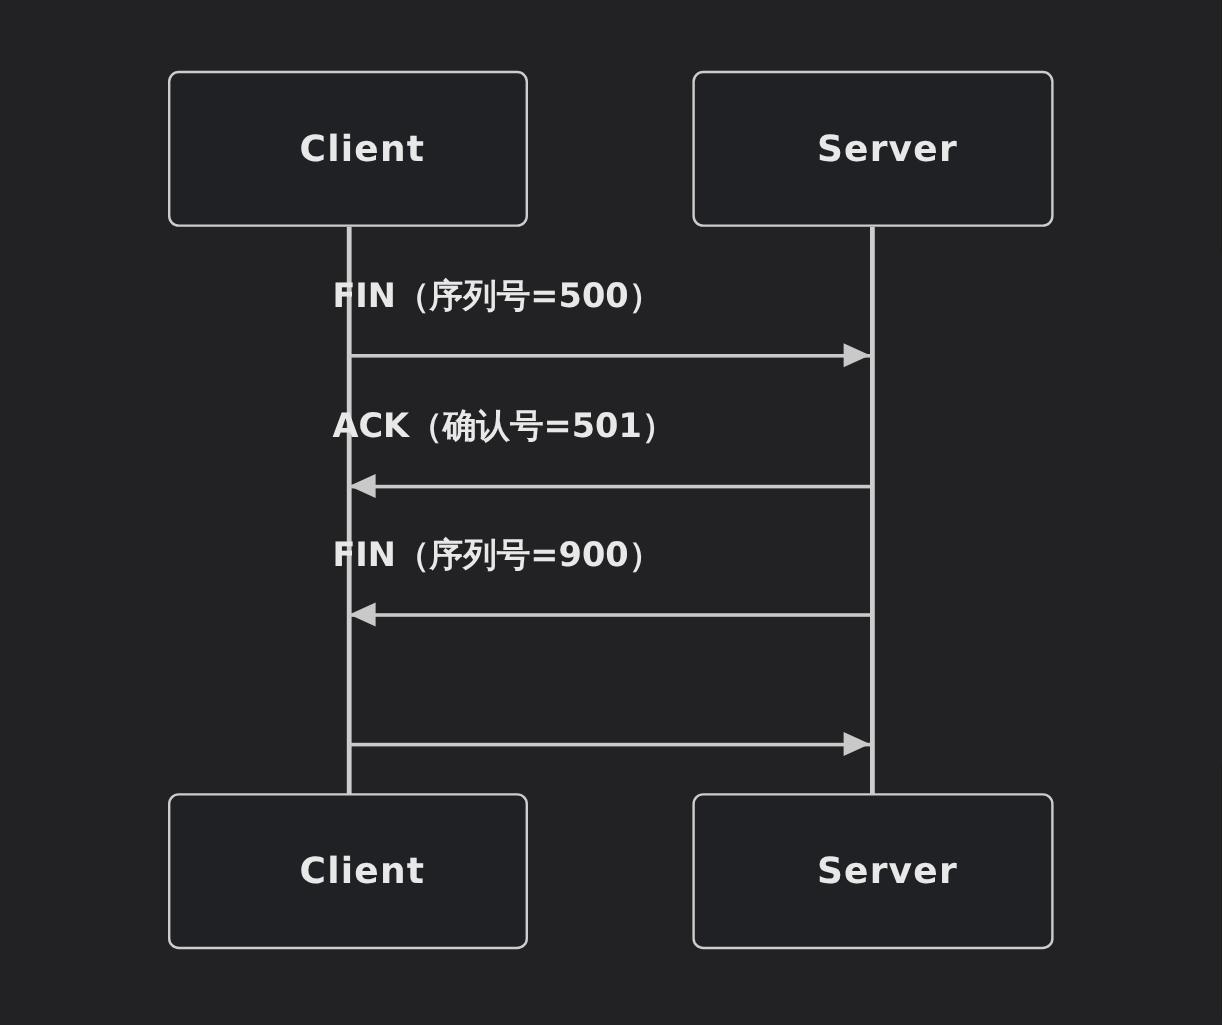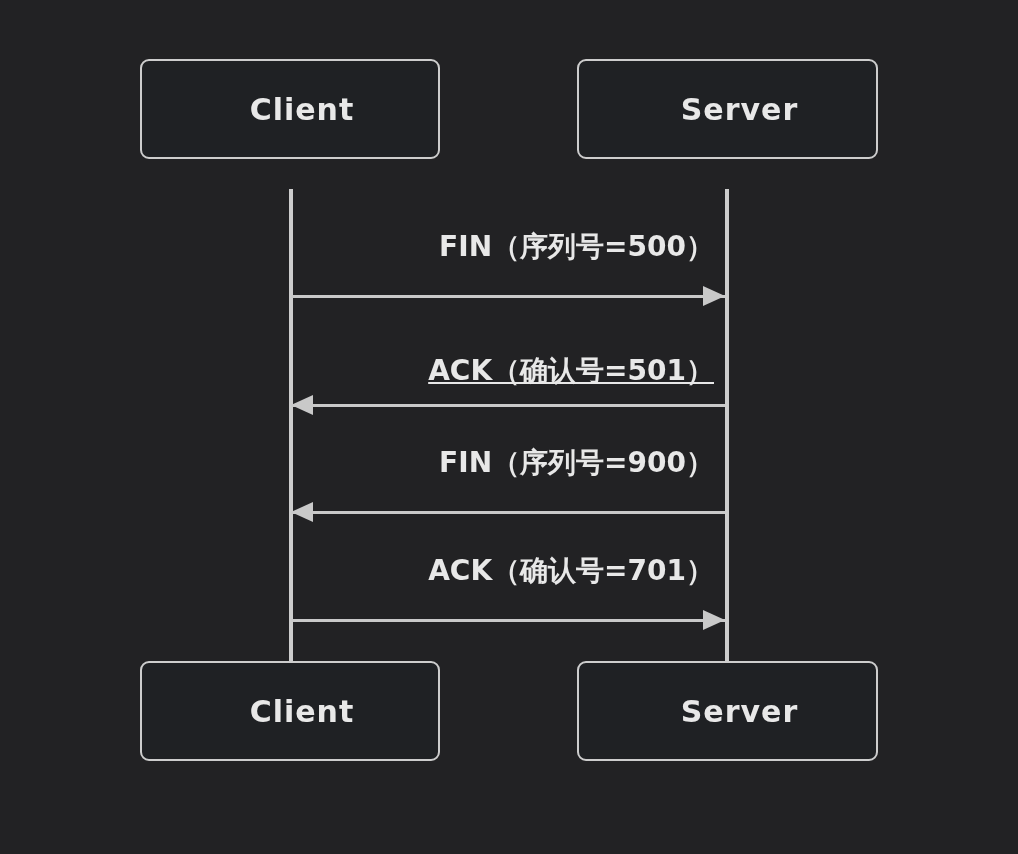--- a/index.html
+++ b/index.html
@@ -11,21 +11,21 @@
     position: relative;
     width: 1018px;
     height: 854px;
     background: var(--bg, #222224);
     overflow: hidden;
     font-family: "DejaVu Sans", "Liberation Sans", sans-serif;
   }
   .actor-box {
     position: absolute;
     width: 300px;
-    height: 100px;
+    height: 130px;
     border: 2px solid var(--stroke, #cdcdcd);
     border-radius: 9px;
     background: var(--boxfill, #1f2124);
     display: flex;
     align-items: center;
     justify-content: center;
     box-sizing: border-box;
     padding-left: 24px;
   }
   .actor-label {
@@ -46,21 +46,21 @@
     height: 473px;
     background: var(--stroke, #cdcdcd);
   }
   .lifeline-client { left: 289px; }
   .lifeline-server { left: 725px; }
 
   .msg-label {
     position: absolute;
     left: 277px;
     width: 437px;
-    text-align: right;
+    text-align: left;
     color: var(--text, #eaeaea);
     font-size: 28px;
     font-weight: bold;
     line-height: 36px;
     white-space: nowrap;
   }
   .msg-line {
     position: absolute;
     left: 291px;
     width: 434px;
@@ -78,21 +78,21 @@
   .dir-right .arrowhead {
     right: 0;
     border-left: 22px solid var(--line, #c9c9c9);
   }
   .dir-left .arrowhead {
     left: 0;
     border-right: 22px solid var(--line, #c9c9c9);
   }
   .label-m0 { top: 229px; }
   .line-m0  { top: 295px; }
-  .label-m1 { top: 353px; text-decoration: underline; }
+  .label-m1 { top: 337px; }
   .line-m1  { top: 404px; }
   .label-m2 { top: 445px; }
   .line-m2  { top: 511px; }
   .label-m3 { top: 553px; }
   .line-m3  { top: 619px; }
 
   .watermark {
     position: absolute;
     right: 8px;
     bottom: 6px;
@@ -124,21 +124,20 @@
   <div class="msg-label label-m1">ACK（确认号=501）</div>
   <div class="msg-line line-m1 dir-left">
     <div class="arrowhead"></div>
   </div>
 
   <div class="msg-label label-m2">FIN（序列号=900）</div>
   <div class="msg-line line-m2 dir-left">
     <div class="arrowhead"></div>
   </div>
 
-  <div class="msg-label label-m3">ACK（确认号=701）</div>
   <div class="msg-line line-m3 dir-right">
     <div class="arrowhead"></div>
   </div>
 
   <div class="actor-box box-client-bottom">
     <span class="actor-label">Client</span>
   </div>
   <div class="actor-box box-server-bottom">
     <span class="actor-label">Server</span>
   </div>

